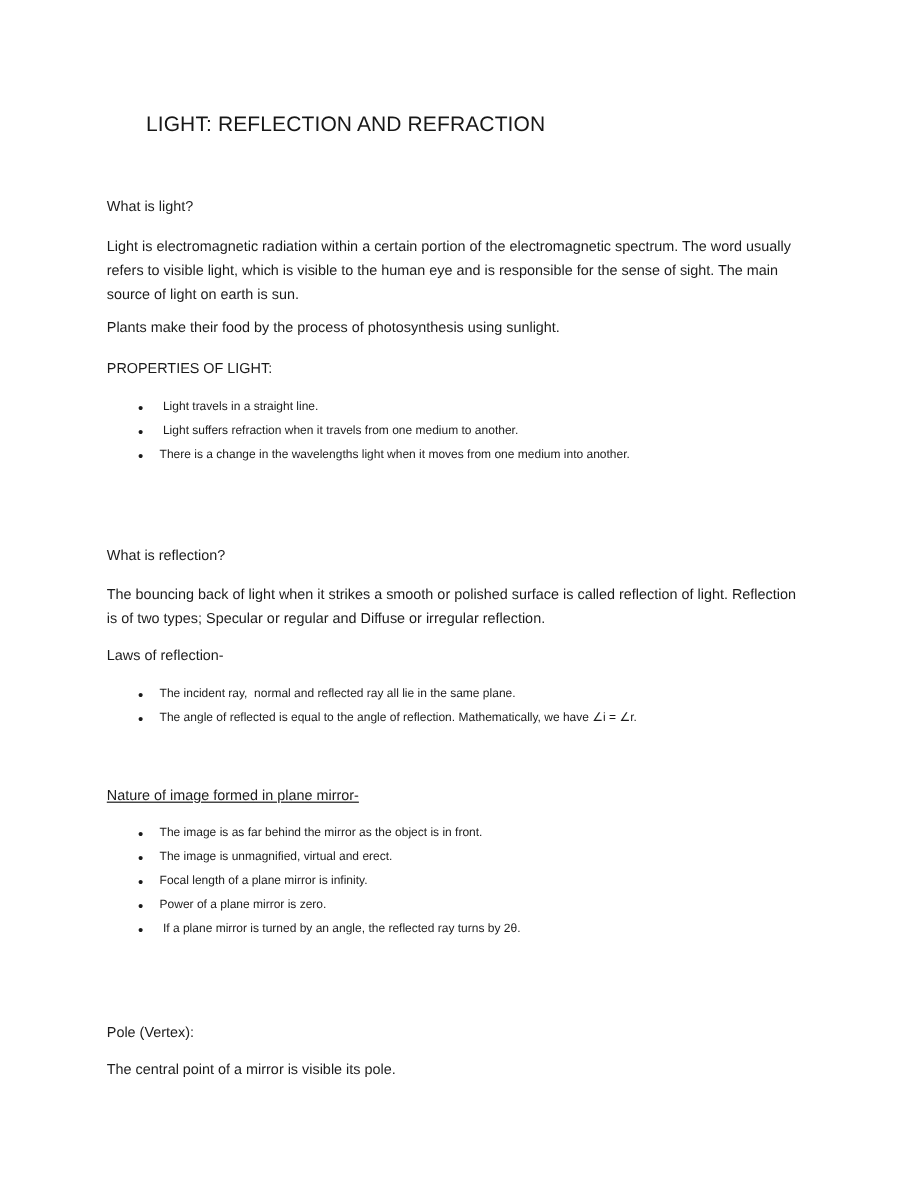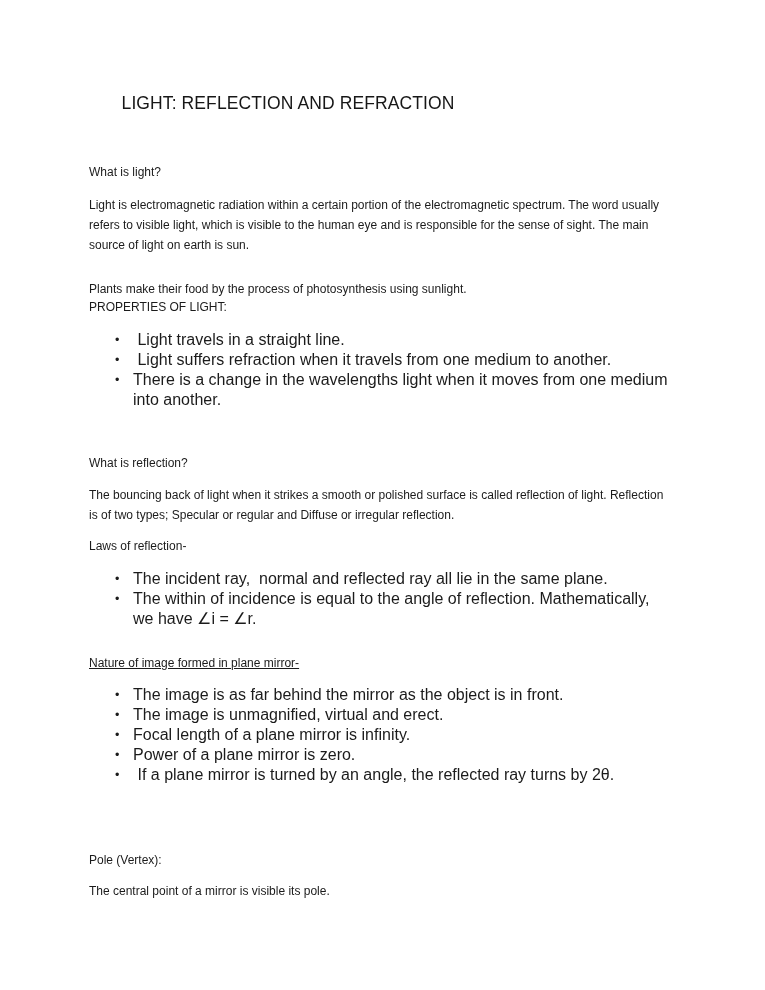--- a/index.html
+++ b/index.html
@@ -62,21 +62,21 @@
   ul.bullets {
     list-style: none;
     margin: 0;
     padding: 0;
     position: absolute;
     left: 0;
     width: 580px;
   }
   ul.bullets li {
     position: relative;
-    font-size: 16px;
+    font-size: 10px;
     line-height: 20.1px;
     padding-left: 44px;
     white-space: pre-wrap;
   }
   ul.bullets li::before {
     content: "\2022";
     position: absolute;
     left: 26px;
     top: -0.5px;
     font-size: 12.6px;
@@ -90,39 +90,39 @@
 <div class="page">
 
   <h1 class="doc-title">LIGHT: REFLECTION AND REFRACTION</h1>
 
   <div class="content">
 
     <p class="para blk" style="top:162px;">What is light?</p>
 
     <p class="para blk" style="top:195px;">Light is electromagnetic radiation within a certain portion of the electromagnetic spectrum. The word usually refers to visible light, which is visible to the human eye and is responsible for the sense of sight. The main source of light on earth is sun.</p>
 
-    <p class="para blk" style="top:279px;">Plants make their food by the process of photosynthesis using sunlight.</p>
+    <p class="para blk" style="top:263px;">Plants make their food by the process of photosynthesis using sunlight.</p>
 
     <p class="para blk" style="top:297px;">PROPERTIES OF LIGHT:</p>
 
     <ul class="bullets" style="top:330px;">
       <li> Light travels in a straight line.</li>
       <li> Light suffers refraction when it travels from one medium to another.</li>
       <li>There is a change in the wavelengths light when it moves from one medium into another.</li>
     </ul>
 
     <p class="para blk" style="top:453px;">What is reflection?</p>
 
     <p class="para blk" style="top:485px;">The bouncing back of light when it strikes a smooth or polished surface is called reflection of light. Reflection is of two types; Specular or regular and Diffuse or irregular reflection.</p>
 
     <p class="para blk" style="top:536px;">Laws of reflection-</p>
 
     <ul class="bullets" style="top:569px;">
       <li>The incident ray,  normal and reflected ray all lie in the same plane.</li>
-      <li>The within of incidence is equal to the angle of reflection. Mathematically, we have ∠i = ∠r.</li>
+      <li>The angle of reflected is equal to the angle of reflection. Mathematically, we have ∠i = ∠r.</li>
     </ul>
 
     <p class="para blk" style="top:653px;text-decoration:underline;">Nature of image formed in plane mirror-</p>
 
     <ul class="bullets" style="top:685px;">
       <li>The image is as far behind the mirror as the object is in front.</li>
       <li>The image is unmagnified, virtual and erect.</li>
       <li>Focal length of a plane mirror is infinity.</li>
       <li>Power of a plane mirror is zero.</li>
       <li> If a plane mirror is turned by an angle, the reflected ray turns by 2θ.</li>

